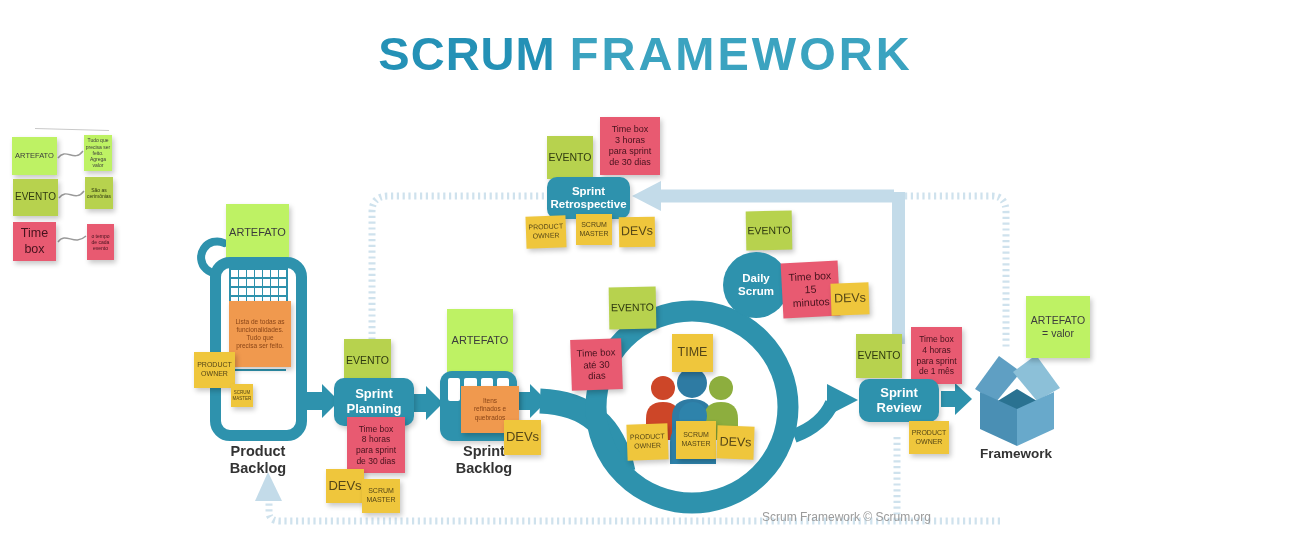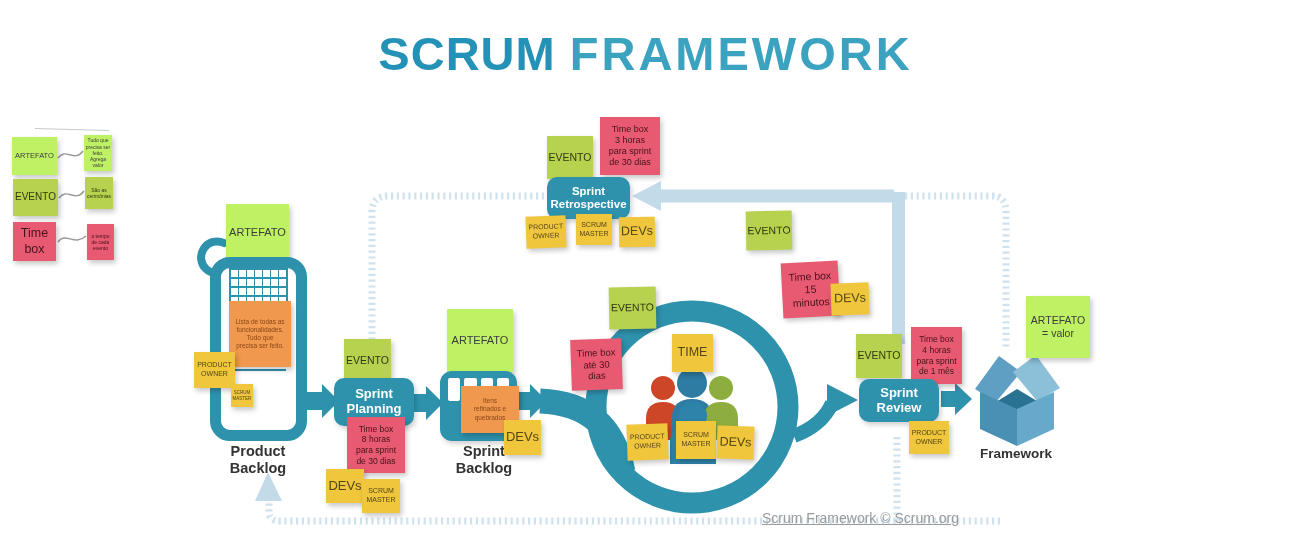--- a/index.html
+++ b/index.html
@@ -30,21 +30,21 @@
            background-image:repeating-linear-gradient(90deg,#2e92ad 0 1.5px,transparent 1.5px 8px),
                             repeating-linear-gradient(0deg,#2e92ad 0 1.5px,transparent 1.5px 9px);}
   .pb-line{position:absolute;left:229px;top:369px;width:57px;height:0;border-top:2px solid #2e92ad;z-index:2;}
   .sb-box{position:absolute;left:440px;top:371px;width:77px;height:70px;background:#2e92ad;
            border-radius:12px;z-index:2;box-shadow:2px 3px 5px rgba(0,0,0,.18);}
   .sb-slots{position:absolute;left:448px;top:378px;width:61px;height:23px;display:flex;gap:4px;z-index:2;}
   .sb-slots div{flex:1;background:#fff;border-radius:2px;}
   .daily{position:absolute;left:723px;top:252px;width:66px;height:66px;border-radius:50%;background:#2e92ad;
            color:#fff;font-weight:700;font-size:11.5px;display:flex;align-items:center;justify-content:center;
            text-align:center;white-space:pre-line;z-index:2;line-height:1.15;}
-  .attribution{position:absolute;left:762px;top:510px;font-size:14px;color:#9b9b9b;z-index:2;text-decoration:underline;}
+  .attribution{position:absolute;left:762px;top:510px;font-size:12px;color:#9b9b9b;z-index:2;}
   .legend-line{position:absolute;left:35px;top:129px;width:74px;height:0;border-top:1.5px solid #c9c9c9;
            transform:rotate(1.5deg);z-index:2;}
 </style>
 </head>
 <body>
 
 <div id="canvas">
 
   <svg id="overlay" width="1291" height="544" viewBox="0 0 1291 544">
 
@@ -170,20 +170,22 @@
 até 30
 dias</div>
   <div class="note gold" style="left:672px;top:334px;width:41px;height:38px;font-size:12.5px;">TIME</div>
   <div class="note gold" style="left:627px;top:424px;width:41px;height:36px;font-size:7px;transform:rotate(-2deg);">PRODUCT
 OWNER</div>
   <div class="note gold" style="left:676px;top:421px;width:40px;height:38px;font-size:7px;">SCRUM
 MASTER</div>
   <div class="note gold" style="left:717px;top:426px;width:37px;height:33px;font-size:12.5px;transform:rotate(2deg);">DEVs</div>
 
   <div class="note green behind" style="left:746px;top:211px;width:46px;height:39px;font-size:10.5px;transform:rotate(-1deg);">EVENTO</div>
+  <div class="daily">Daily
+Scrum</div>
   <div class="note pink" style="left:782px;top:262px;width:57px;height:55px;font-size:10.5px;transform:rotate(-3deg);">Time box
 15
 minutos</div>
   <div class="note gold" style="left:831px;top:283px;width:38px;height:32px;font-size:12.5px;transform:rotate(-2deg);">DEVs</div>
 
   <div class="note green behind" style="left:856px;top:334px;width:46px;height:44px;font-size:10.5px;">EVENTO</div>
   <div class="note pink behind" style="left:911px;top:327px;width:51px;height:57px;font-size:8.5px;">Time box
 4 horas
 para sprint
 de 1 mês</div>

